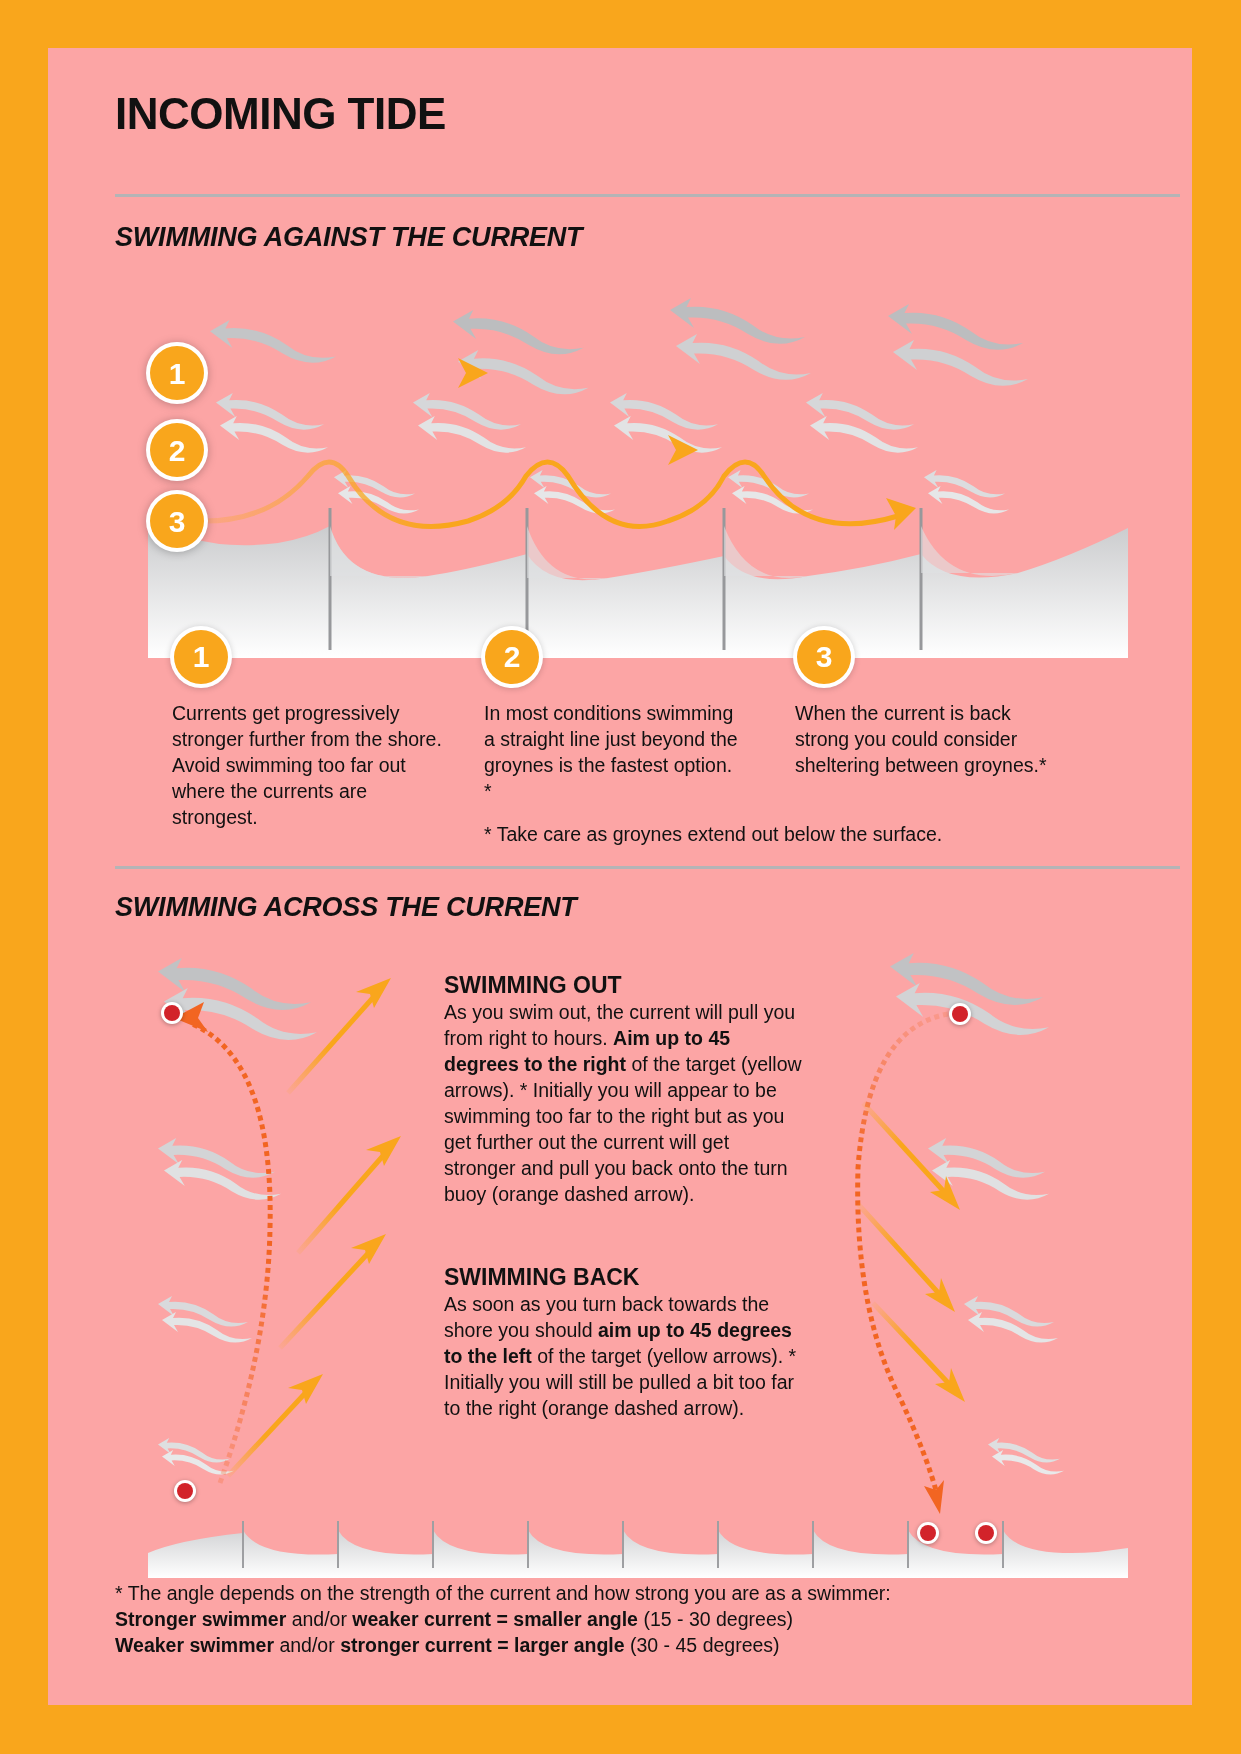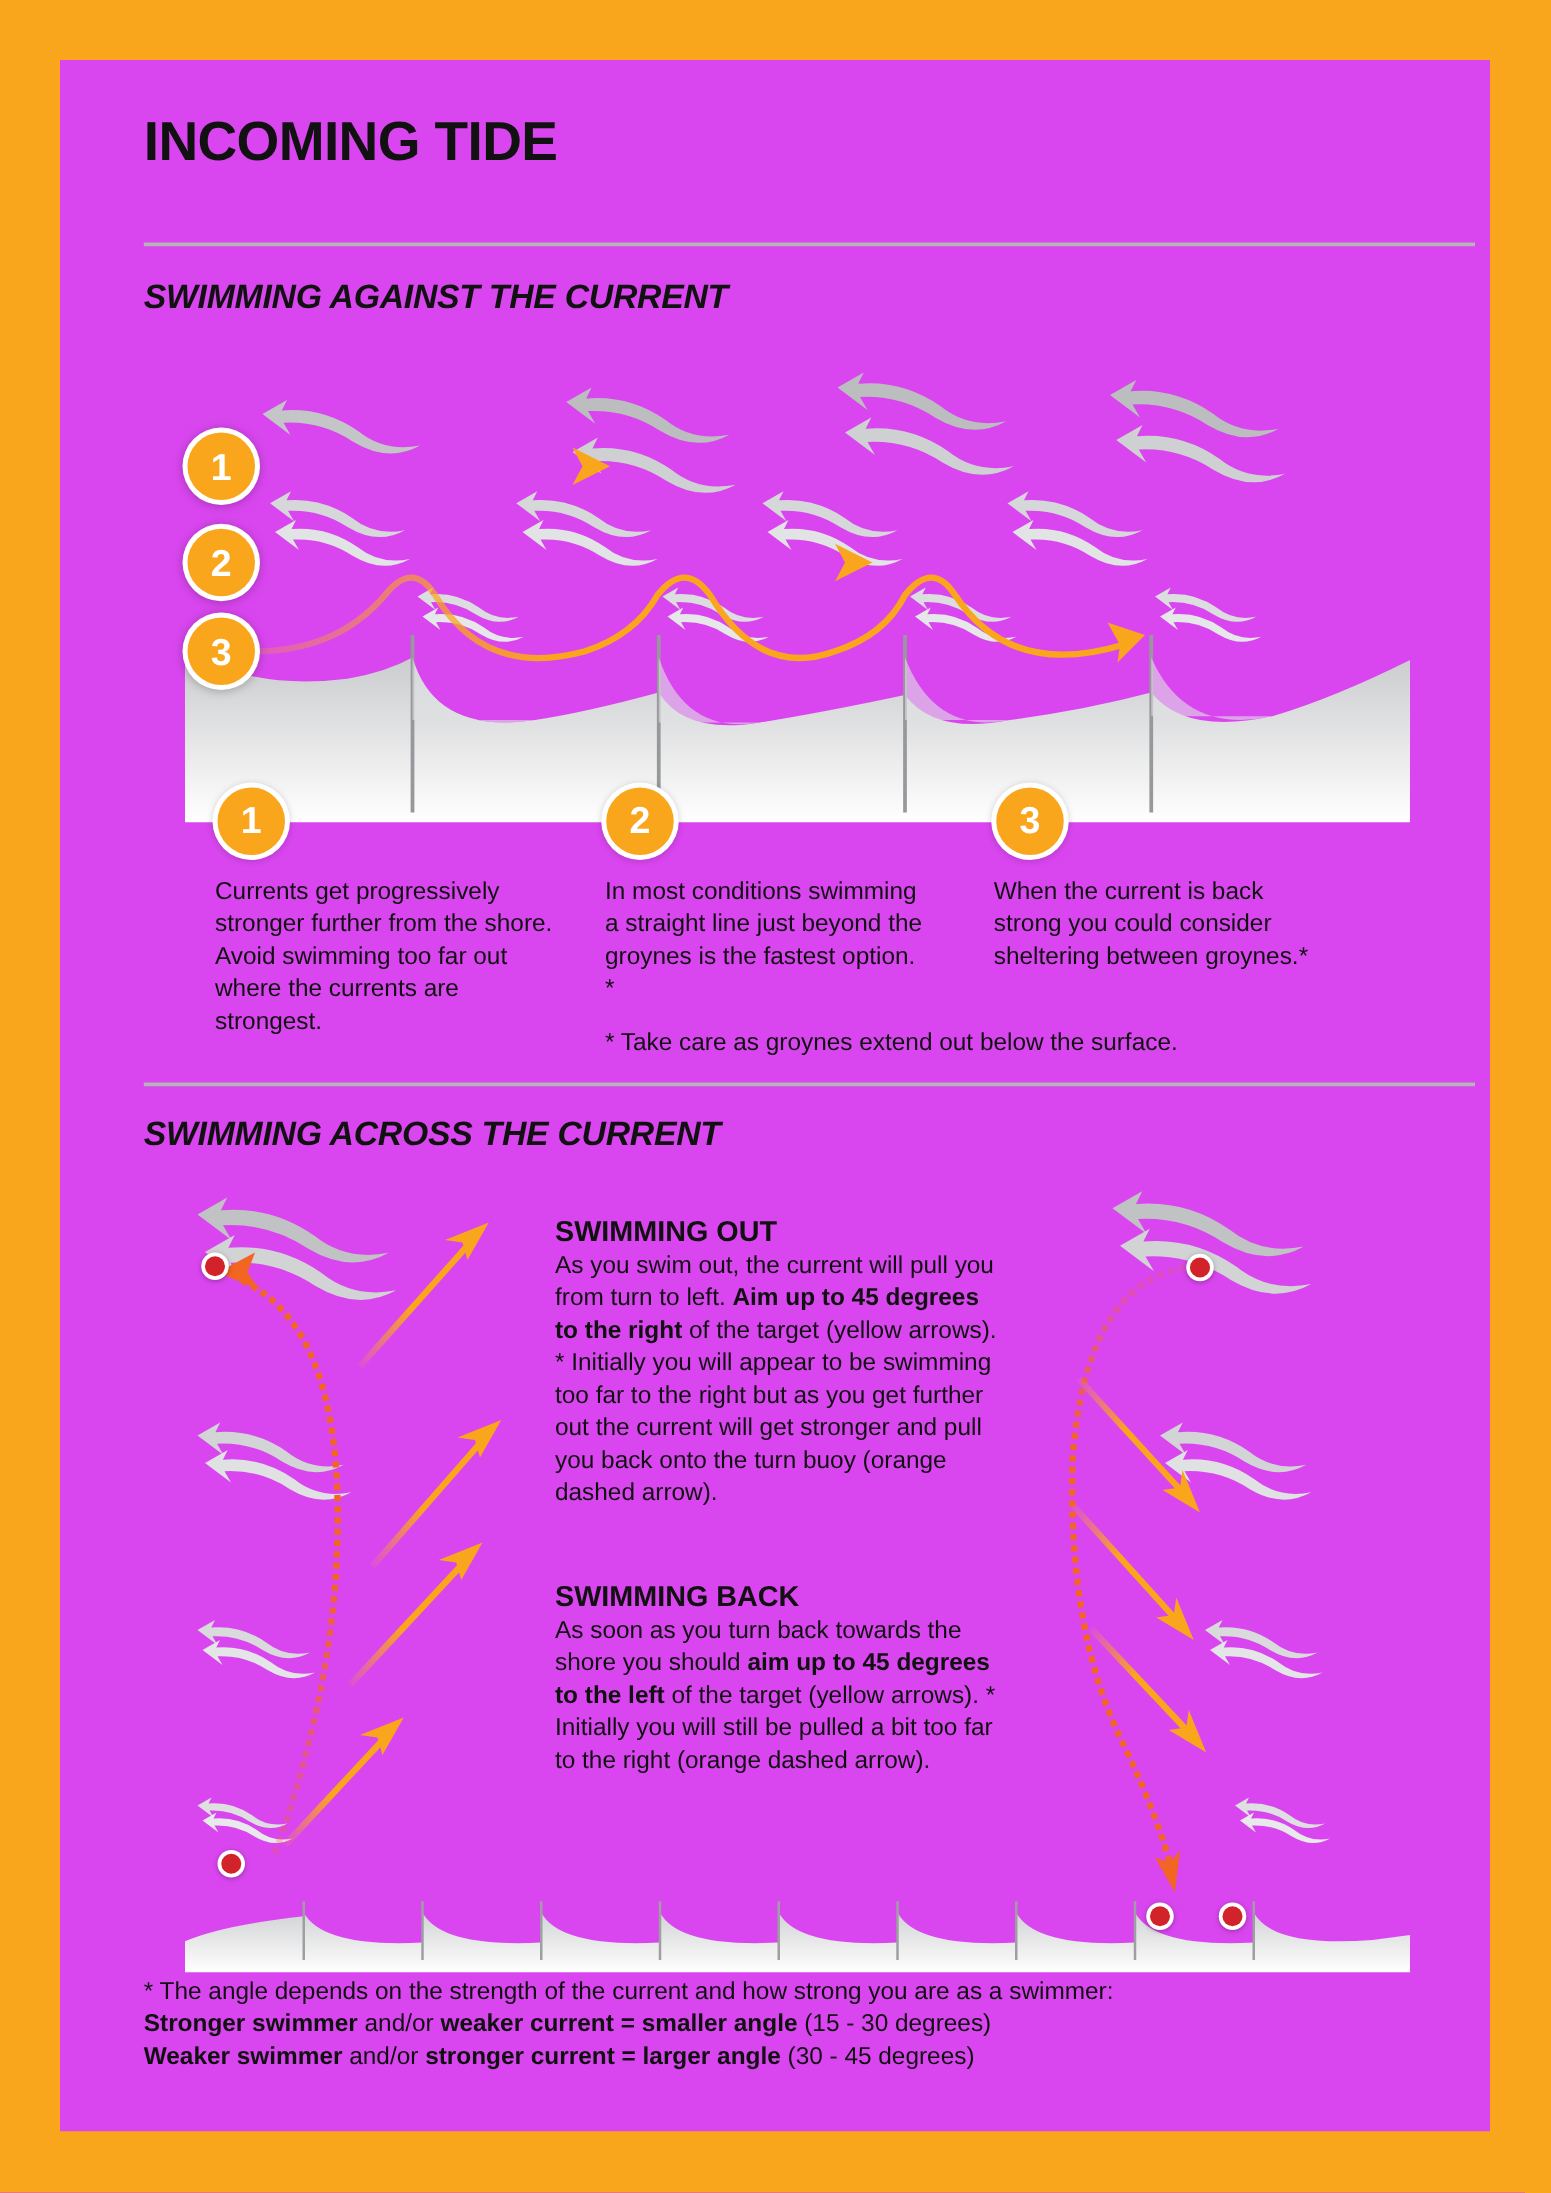--- a/index.html
+++ b/index.html
@@ -1,17 +1,17 @@
 <!DOCTYPE html>
 <html><head>
 <meta charset="utf-8">
 <style>
   html,body{margin:0;padding:0;}
   body{width:1241px;height:1754px;background:#F9A61C;position:relative;overflow:hidden;font-family:"Liberation Sans",sans-serif;color:#111;}
-  .page{position:absolute;left:48px;top:48px;width:1144px;height:1657px;background:#d946ef;}
+  .page{position:absolute;left:48px;top:48px;width:1144px;height:1657px;background:#fca5a5;}
   .abs{position:absolute;}
   .title{left:67px;top:44px;font-size:44px;font-weight:bold;letter-spacing:-0.5px;margin:0;line-height:1;}
   .subtitle{left:67px;top:100px;font-size:31px;font-weight:bold;letter-spacing:-0.3px;line-height:1;}
   .rule{left:67px;width:1065px;height:3px;background:#b4b4b6;}
   .h2{left:67px;font-size:27px;font-weight:bold;letter-spacing:-0.2px;line-height:1;margin:0;font-style:italic;}
   .h3{font-size:23px;font-weight:bold;line-height:1;margin:0;}
   .body{font-size:19.5px;line-height:26px;}
   .num{width:54px;height:54px;border-radius:50%;background:#F9A61C;color:#fff;font-weight:bold;font-size:30px;display:flex;align-items:center;justify-content:center;box-shadow:0 0 0 4px #fff,0 1px 6px 4px rgba(0,0,0,0.18);}
   .desc{width:270px;}
   .foot{left:67px;top:1532px;font-size:19.5px;line-height:26px;}
@@ -244,21 +244,21 @@
       <circle cx="880" cy="605" r="8" fill="#D2232A"></circle>
     </g>
     <g>
       <circle cx="938" cy="605" r="11" fill="#fff" style="filter:drop-shadow(0 1px 2px rgba(0,0,0,.3))"></circle>
       <circle cx="938" cy="605" r="8" fill="#D2232A"></circle>
     </g>
   </svg>
 
   <div class="abs" style="left:396px;top:926px;width:360px">
     <h3 class="h3">SWIMMING OUT</h3>
-    <div class="body" style="margin-top:2px"><span>As you swim out, the current will pull you from turn to left. </span><b>Aim up to 45 degrees to the right</b><span> of the target (yellow arrows). *  Initially you will appear to be swimming too far to the right but as you get further out the current will get stronger and pull you back onto the turn buoy (orange dashed arrow).</span></div>
+    <div class="body" style="margin-top:2px"><span>As you swim out, the current will pull you from right to hours. </span><b>Aim up to 45 degrees to the right</b><span> of the target (yellow arrows). *  Initially you will appear to be swimming too far to the right but as you get further out the current will get stronger and pull you back onto the turn buoy (orange dashed arrow).</span></div>
   </div>
 
   <div class="abs" style="left:396px;top:1218px;width:360px">
     <h3 class="h3">SWIMMING BACK</h3>
     <div class="body" style="margin-top:2px"><span>As soon as you turn back towards the shore you should </span><b>aim up to 45 degrees to the left</b><span> of the target (yellow arrows). *  Initially you will still be pulled a bit too far to the right (orange dashed arrow).</span></div>
   </div>
 
   <div class="abs foot">
     <div>* The angle depends on the strength of the current and how strong you are as a swimmer:</div>
     <div><b>Stronger swimmer</b><span> and/or </span><b>weaker current = smaller angle</b><span> (15 - 30 degrees)</span></div>

